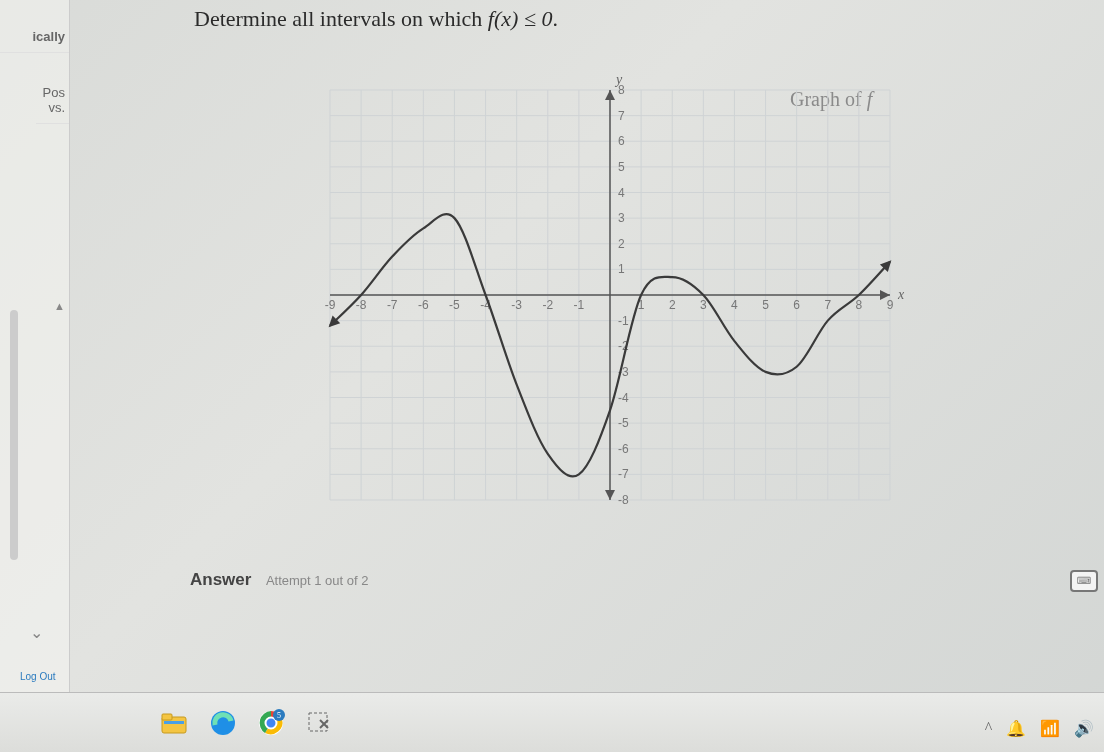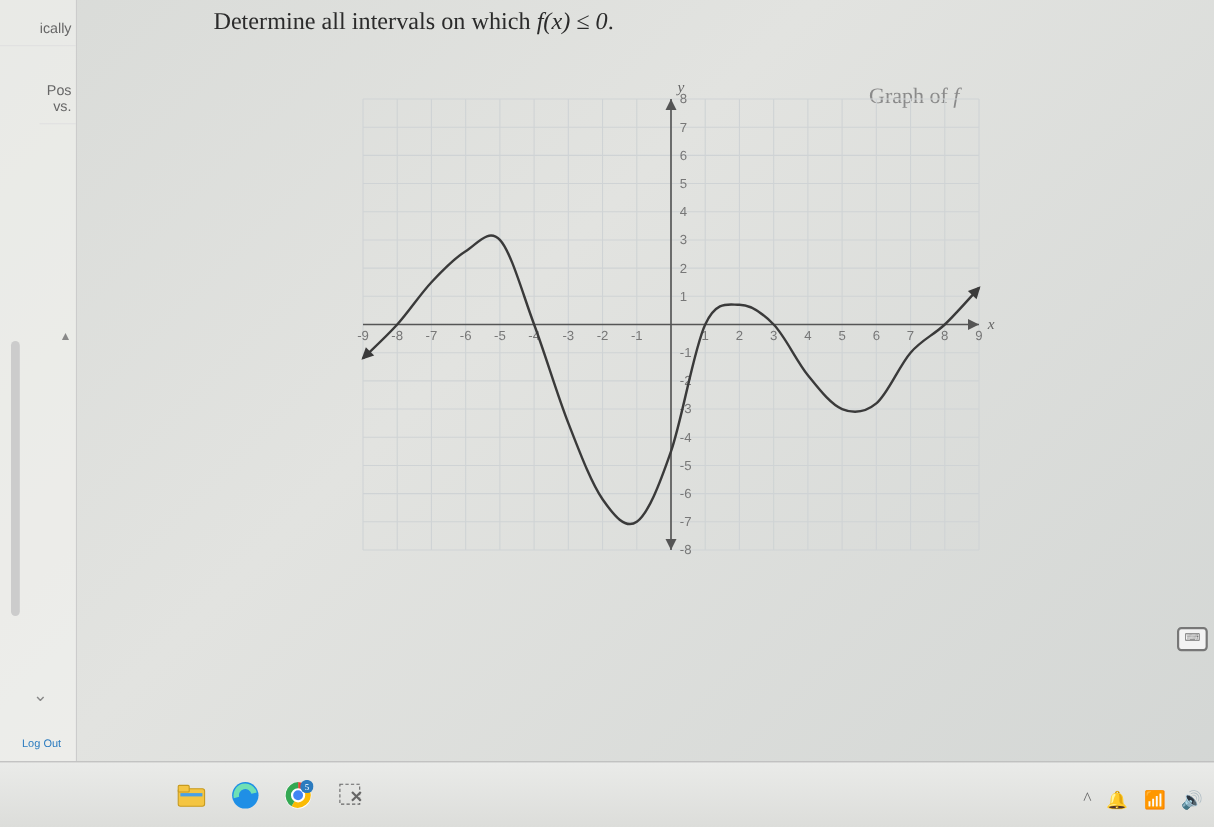--- a/index.html
+++ b/index.html
@@ -21,21 +21,21 @@
   .side-item {
     font-family: Arial, sans-serif;
     font-size: 13px;
     color: #666;
     padding: 8px 4px 8px 0;
     text-align: right;
     border-bottom: 1px solid #e0e0e0;
     cursor: pointer;
   }
   .side-item.pos { margin-top: 320px; }
-  .side-item.ically { margin-top: 10px; }
+  .side-item.ically { margin-top: 21px; font-weight: bold; }
   .side-arrows { position:absolute; top:300px; right:4px; font-size:11px; color:#888;}
   .scroll-track {
     position:absolute; left:10px; top:310px; width:8px; height:250px;
     background:#ccc; border-radius:4px;
   }
   .side-chevron {
     position:absolute; bottom:50px; left:30px; color:#888; font-size:16px;
   }
   .logout {
     position:absolute; bottom: 70px; left: 20px;
@@ -56,21 +56,21 @@
   .chart-wrap {
     position:absolute; left: 260px; top: 90px;
     width: 560px; height: 410px;
   }
   svg.chart { width:100%; height:100%; overflow:visible; }
   .grid line { stroke:#cfd3d5; stroke-width:1; }
   .axis line { stroke:#555; stroke-width:1.5; }
   .tick { font: 12px Arial; fill:#777; }
   .axislabel { font: italic 14px "Times New Roman"; fill:#666; }
   .graphlabel {
-    position:absolute; left: 720px; top: 77px;
+    position:absolute; left: 720px; top: 88px;
     font-family:"Times New Roman", serif; color:#8a8a8a; font-size:20px;
   }
   .graphlabel .f { font-style: italic; }
   .curve { fill:none; stroke:#3a3a3a; stroke-width:2.2; }
   .curve-arrow { fill:#3a3a3a; }
   .answer-row {
     position:absolute; left: 120px; top: 570px;
     font-family: Arial, sans-serif; color:#555;
   }
   .answer-row .ans { font-weight:bold; font-size:17px; color:#444; margin-right:10px;}
@@ -199,20 +199,24 @@
           <polygon class="curve-arrow" points="561.365092410892,170.2258151127123 557.8036333466628,181.9508315022028 549.9105349553095,174.57933248338617"></polygon>
         </g>
       <g id="axis-arrows">
           <polygon points="560,205 550,200 550,210" fill="#555"></polygon>
           <polygon points="280,0 275,10 285,10" fill="#555"></polygon>
           <polygon points="280,410 275,400 285,400" fill="#555"></polygon>
         </g>
     </svg>
   </div>
 
+  <div class="answer-row">
+    <span class="ans">Answer</span>
+    <span class="att">Attempt 1 out of 2</span>
+  </div>
 
   <div class="kbd-icon">⌨</div>
 </div>
 
 <div class="taskbar">
   <div class="tb-icon">
     <svg width="28" height="24">
         <rect x="1" y="6" width="24" height="16" rx="2" fill="#f4c542" stroke="#c79a1f"></rect>
         <rect x="1" y="3" width="10" height="6" rx="1" fill="#f4c542" stroke="#c79a1f"></rect>
         <rect x="3" y="10" width="20" height="3" fill="#4aa0e6"></rect>

